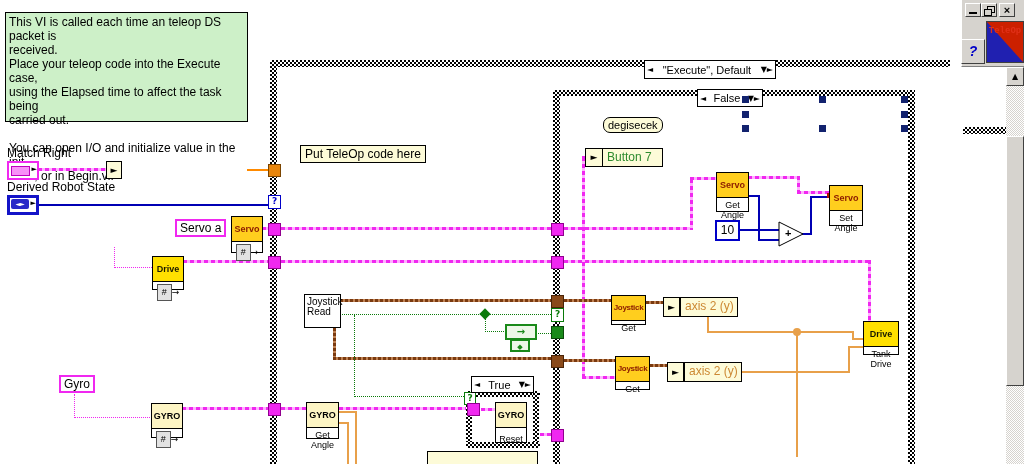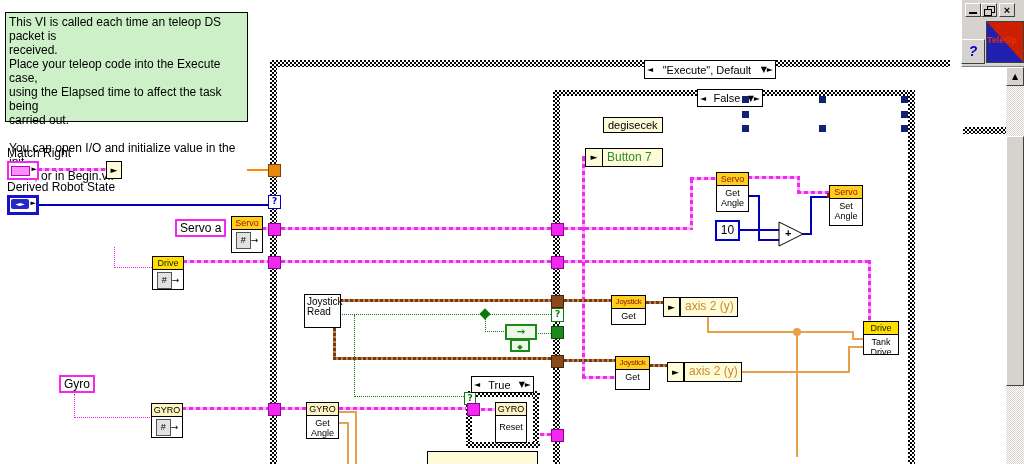--- a/index.html
+++ b/index.html
@@ -31,21 +31,21 @@
     font-size:9px;font-weight:bold;text-align:center;line-height:11px;background:#fff;}
   .tun-pink{background:#f028f0;border-color:#90008e;}
   .tun-orange{background:#e8860d;border-color:#7a4400;}
   .tun-brown{background:#8a4a1a;border-color:#4a2408;}
   .tun-green{background:#1a8a1a;border-color:#0a4a0a;}
   .tun-q-blue{color:#0000c8;border-color:#0000c8;}
   .tun-q-green{color:#0a7a0a;border-color:#0a7a0a;}
   
   .node{position:absolute;border:1px solid #000;background:#fff;box-sizing:border-box;
     font-size:9px;line-height:10px;text-align:center;}
-  .nhdr{border-bottom:1px solid #000;font-weight:normal;font-size:9px;padding:1px 0;white-space:nowrap;overflow:hidden;}
+  .nhdr{border-bottom:1px solid #000;font-weight:bold;font-size:9px;padding:7px 0;white-space:nowrap;overflow:hidden;}
   .hdr-yr{background:#ffce1e;color:#8b1a00;}
   .hdr-yk{background:#ffe000;color:#1a1a00;}
   .hdr-pale{background:#fdf5c4;color:#000;}
   .nbody{padding:2px 0;white-space:pre-line;}
   .doc{display:inline-block;width:13px;height:15px;border:1px solid #555;background:#e2e2e2;
     font-size:9px;line-height:15px;text-align:center;vertical-align:middle;}
   
   .flabel{position:absolute;background:#fdfbd8;border:1px solid #000;font-size:12px;
     padding:1px 4px;white-space:nowrap;box-sizing:border-box;}
   .plabel{position:absolute;background:#fff;border:2px solid #f028f0;font-size:12px;
@@ -205,21 +205,22 @@
   <div class="arrbox g" style="left:106px;top:161px;width:16px;height:18px;font-size:9px;line-height:16px;"><span>►</span></div>
 
   <div class="txt" style="left:7px;top:180px;">Derived Robot State</div>
   <div class="abs" style="left:7px;top:195px;width:32px;height:20px;border:3px solid #1414c8;background:#fff;box-sizing:border-box;">
     <span class="abs g" style="left:1px;top:1px;width:18px;height:10px;background:#2828c8;color:#fff;font-size:6px;line-height:10px;text-align:center;border-radius:2px;">◄►</span>
     <span class="abs g" style="right:0px;top:1px;font-size:7px;">►</span>
   </div>
 
   <div class="plabel" style="left:175px;top:219px;">Servo a</div>
   <div class="plabel" style="left:59px;top:375px;">Gyro</div>
-  <div class="flabel" style="left:603px;top:117px;font-size:11px;">degisecek</div>
+  <div class="flabel" style="left:300px;top:145px;">Put TeleOp code here</div>
+  <div class="flabel" style="left:603px;top:117px;font-size:11px;border-radius:7px;">degisecek</div>
 
   <div class="node" style="left:231px;top:216px;width:32px;height:37px;">
     <div class="nhdr hdr-yr">Servo</div>
     <div class="nbody"><span class="doc"><span>#</span></span><span class="g" style="font-size:9px;">→</span></div>
   </div>
   <div class="node" style="left:152px;top:256px;width:32px;height:34px;">
     <div class="nhdr hdr-yk">Drive</div>
     <div class="nbody"><span class="doc"><span>#</span></span><span class="g" style="font-size:9px;">→</span></div>
   </div>
   <div class="node" style="left:151px;top:403px;width:32px;height:35px;">
@@ -307,21 +308,21 @@
        border-bottom:1px solid #808080;box-sizing:border-box;"></div>
   <div class="abs raised btn-min" style="left:965px;top:3px;width:16px;height:14px;"></div>
   <div class="abs raised btn-restore" style="left:981px;top:3px;width:16px;height:14px;"></div>
   <div class="abs raised" style="left:999px;top:3px;width:16px;height:14px;text-align:center;font-size:11px;
        line-height:12px;font-weight:bold;">×</div>
   <div class="abs raised" style="left:961px;top:39px;width:24px;height:25px;text-align:center;font-size:14px;
        line-height:23px;font-weight:bold;color:#0000c8;font-style:italic;">?</div>
   <div class="abs" style="left:986px;top:21px;width:38px;height:42px;border:1px solid #404040;background:#2020b0;box-sizing:border-box;">
     <div class="abs" style="left:0;top:0;width:100%;height:100%;background:#cc2000;
          clip-path:polygon(0 0,100% 0,100% 100%);"></div>
-    <div class="abs" style="left:0;top:13px;width:100%;font-size:9px;font-weight:bold;color:#e03018;">TeleOp</div>
+    <div class="abs" style="left:0;top:4px;width:100%;text-align:center;font-size:9px;font-weight:bold;color:#e03018;font-family:Liberation Mono, monospace;">TeleOp</div>
   </div>
 
   <div class="abs raised g" style="left:1006px;top:67px;width:18px;height:19px;text-align:center;font-size:8px;
        line-height:17px;"><span>▲</span></div>
   <div class="abs sbtrack" style="left:1006px;top:86px;width:18px;height:50px;"></div>
   <div class="abs raised" style="left:1006px;top:136px;width:18px;height:250px;"></div>
   <div class="abs sbtrack" style="left:1006px;top:386px;width:18px;height:78px;"></div>
 
 </div>
 

